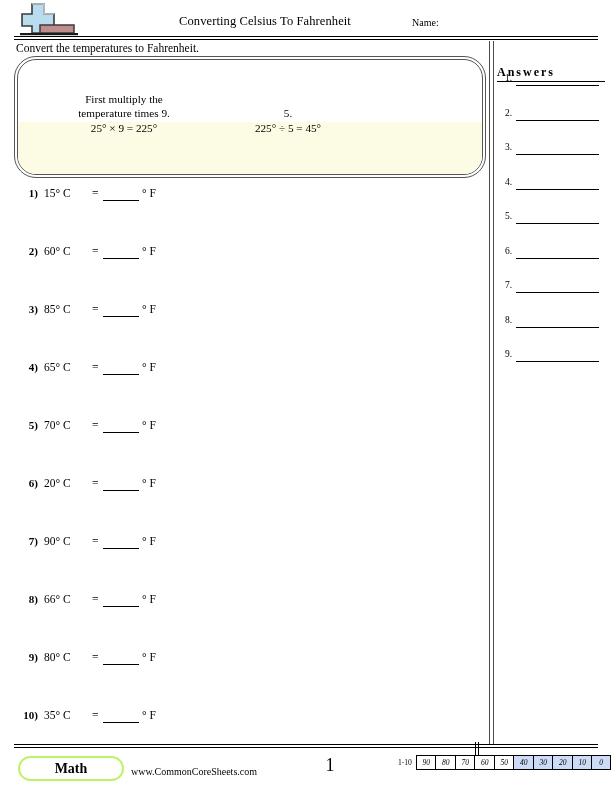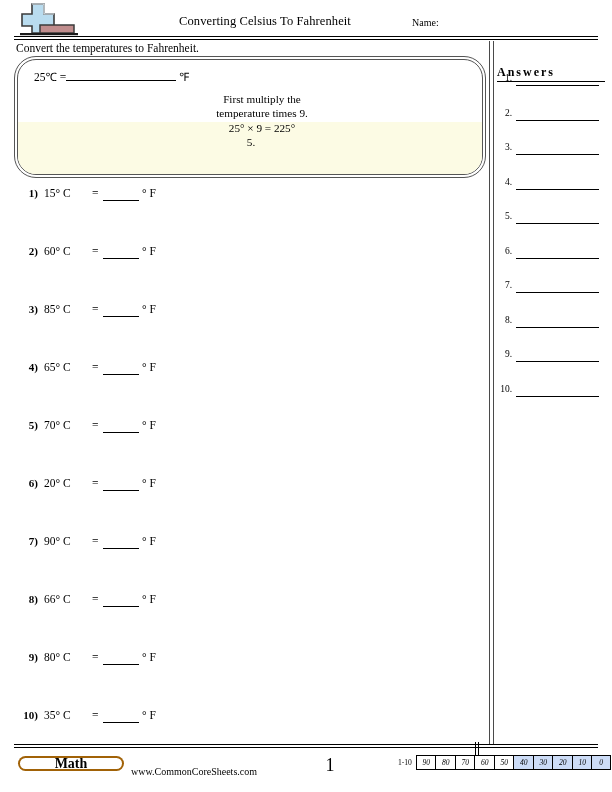--- a/index.html
+++ b/index.html
@@ -121,22 +121,21 @@
     vertical-align: baseline;
   }
   .ex-blank-top { width: 110px; }
   .ex-blank-bottom { width: 110px; }
 
   .steps {
     position: absolute;
     left: 0; top: 32px;
     width: 466px;
     display: flex;
-    align-items: center;
-    flex-direction: column;
+    align-items: flex-end;
   }
   .step {
     font-size: 11.2px;
     text-align: center;
     line-height: 1.28;
   }
   .step-1 { width: 168px; margin-left: 22px; }
   .step-2 { width: 160px; }
   .step-3 { width: 112px; text-align: left; padding-top: 14px; }
 
@@ -230,22 +229,22 @@
   .footer-rule2 {
     position: absolute;
     left: 14px; top: 747.2px;
     width: 584px;
     border-top: 0.8px solid #000;
   }
 
   .subject-badge {
     position: absolute;
     left: 18px; top: 756px;
-    width: 106px; height: 15px;
-    background: #a16207;
+    width: 106px; height: 25px;
+    background: #bef264;
     border-radius: 14px;
     box-sizing: border-box;
     padding: 2px;
   }
   .subject-badge-inner {
     width: 100%; height: 100%;
     background: #fff;
     border-radius: 12px;
     display: flex;
     align-items: center;
@@ -337,32 +336,30 @@
 <div class="divider"></div>
 <div class="divider2"></div>
 
 <div class="instructions">Convert the temperatures to Fahrenheit.</div>
 
 <div class="example-outer"></div>
 
 <div class="example-inner">
   <div class="example-shade"></div>
 
-  <div class="ex-line ex-top">
-    <span>25℃ =</span><span class="ex-blank ex-blank-top"></span>&nbsp;<span>℉</span>
-  </div>
 
   <div class="steps">
     <div class="step step-1">
       <div>First multiply the</div>
       <div>temperature times 9.</div>
       <div>25° × 9 = 225°</div>
     </div>
     <div class="step step-2">
       <div>5.</div>
+      <div>225° ÷ 5 = 45°</div>
     </div>
   </div>
 
 </div>
 
 <div class="problems">
     <div class="problem">
       <div class="p-num">1)</div>
       <div class="p-val">15° C</div>
       <div class="p-eq">=</div>
@@ -463,24 +460,20 @@
     <div class="ans-row">
       <div class="ans-num">7.</div>
       <div class="ans-line"></div>
     </div>
     <div class="ans-row">
       <div class="ans-num">8.</div>
       <div class="ans-line"></div>
     </div>
     <div class="ans-row">
       <div class="ans-num">9.</div>
-      <div class="ans-line"></div>
-    </div>
-    <div class="ans-row">
-      <div class="ans-num">10.</div>
       <div class="ans-line"></div>
     </div>
   </div>
 
 <div class="footer-rule"></div>
 <div class="footer-rule2"></div>
 
 <div class="subject-badge">
   <div class="subject-badge-inner">Math</div>
 </div>

